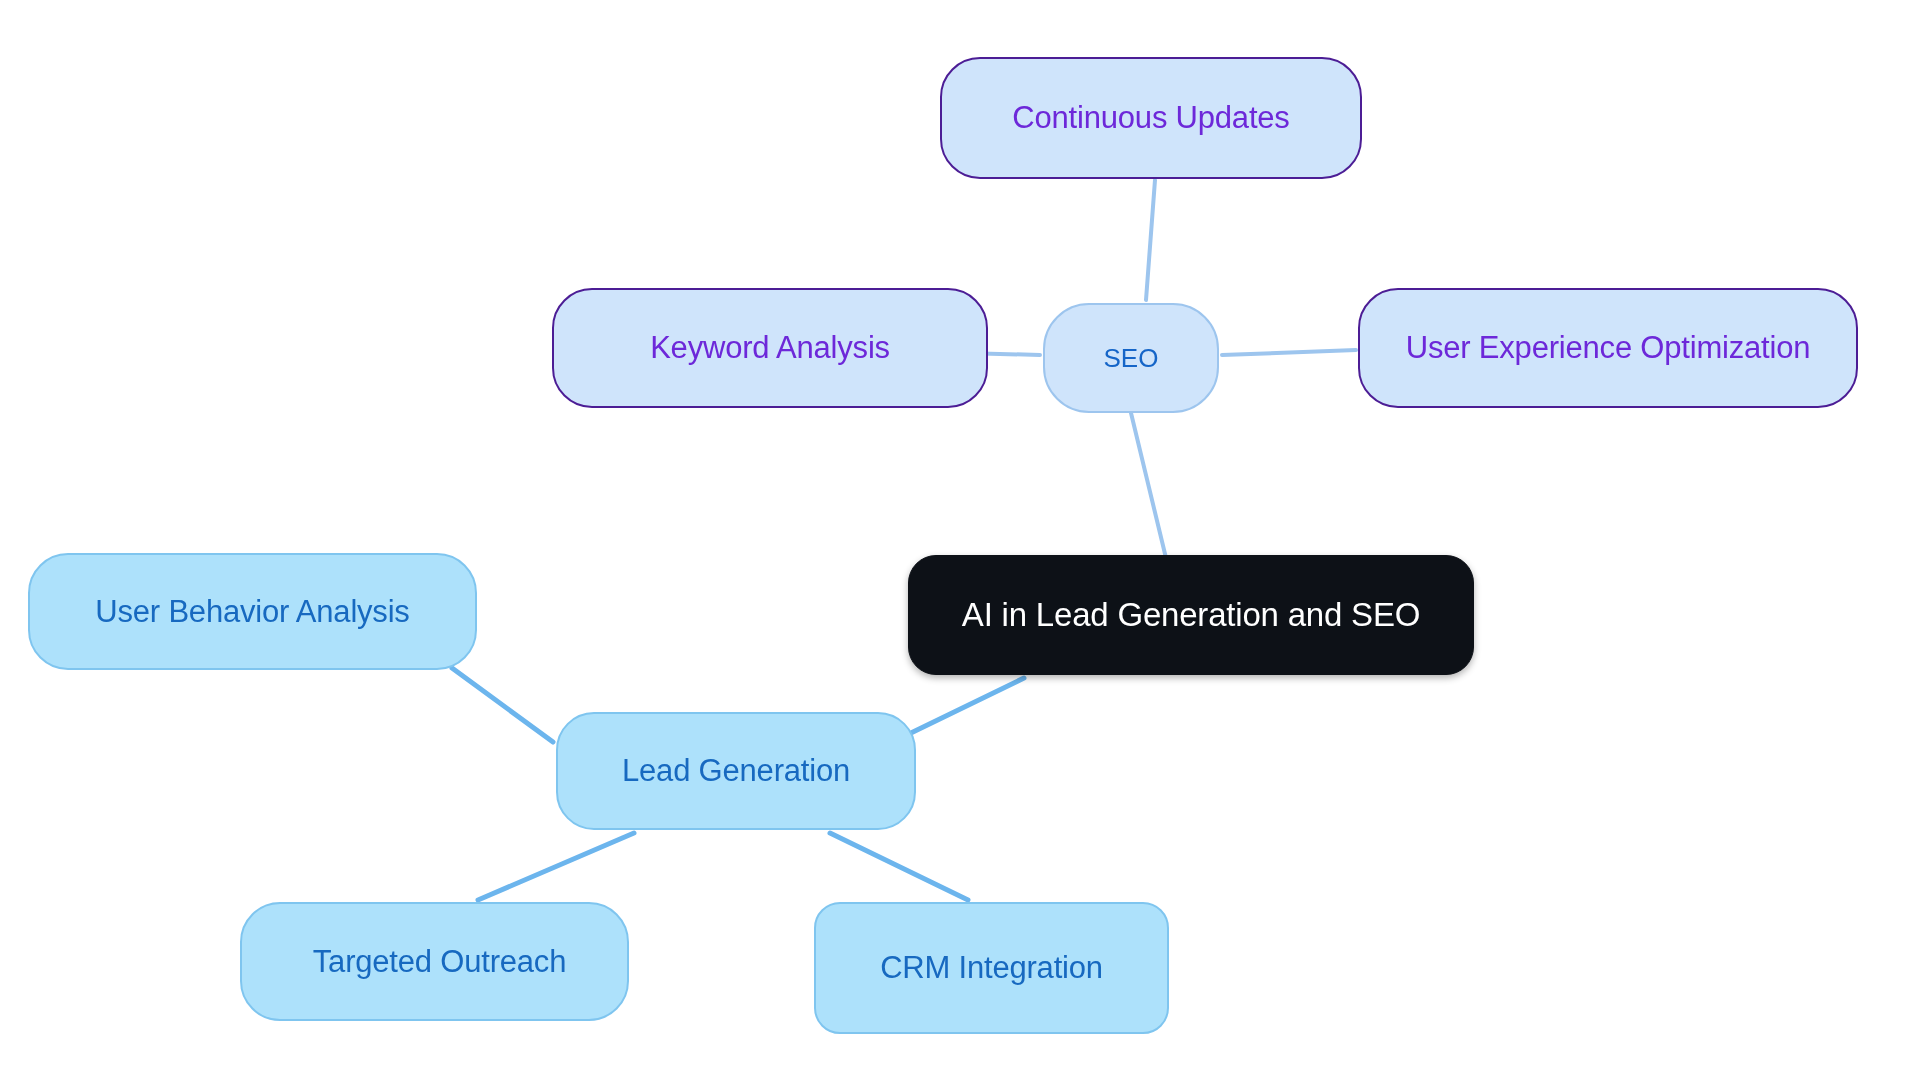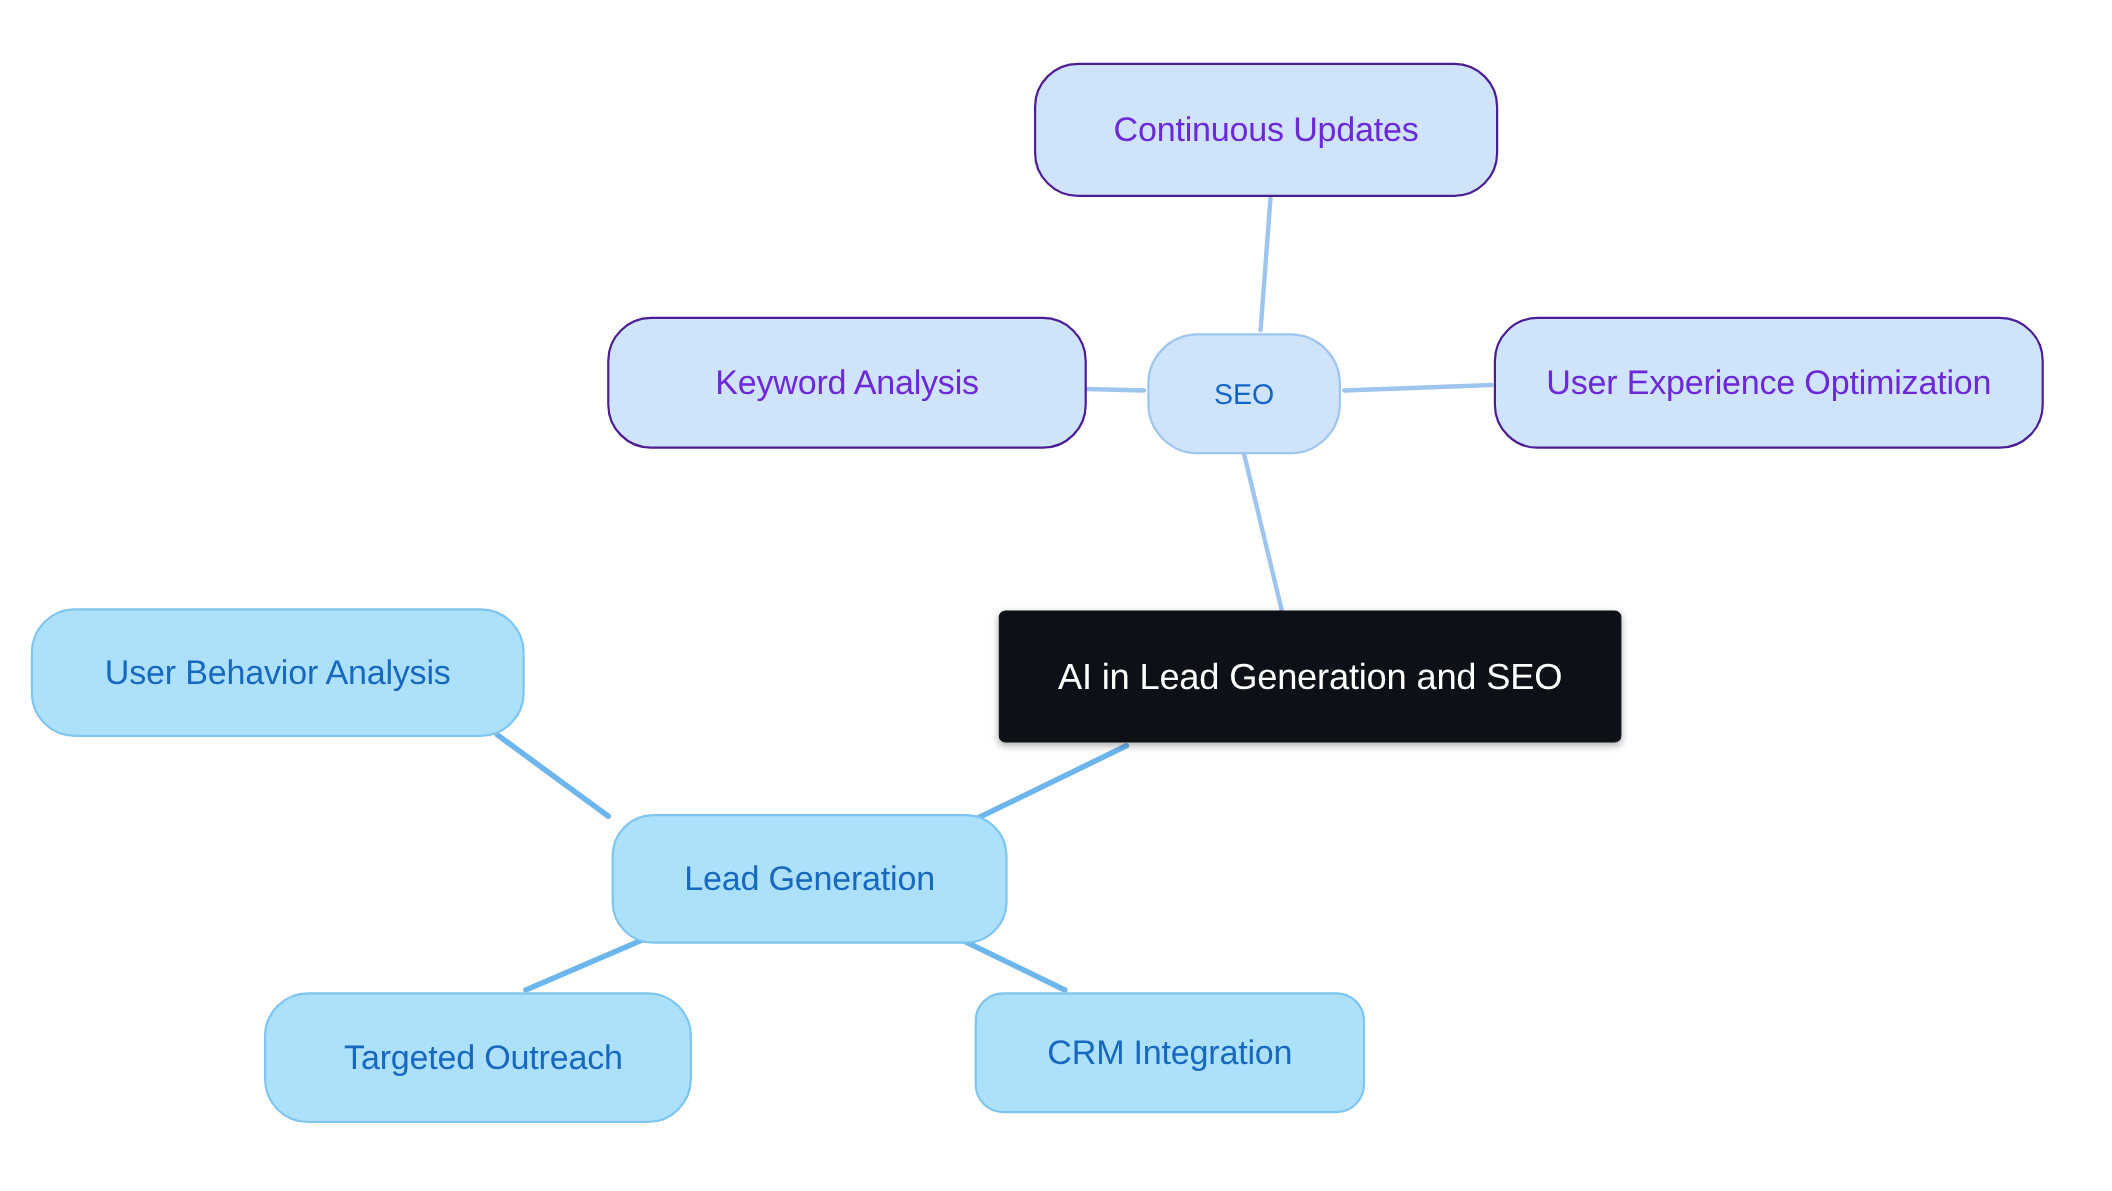--- a/index.html
+++ b/index.html
@@ -35,21 +35,21 @@
     align-items: center;
     justify-content: center;
     text-align: center;
     white-space: nowrap;
     z-index: 2;
   }
   .node-root {
     background: #0d1117;
     color: #ffffff;
     border: 1px solid #0d1117;
-    border-radius: 6px;
+    border-radius: 28px;
     font-size: 33px;
     letter-spacing: -0.2px;
     box-shadow: 0 3px 7px rgba(0,0,0,0.30);
   }
   .node-branch {
     background: #ade1fb;
     border: 2px solid #7fc5ef;
     border-radius: 38px;
     color: #1769c0;
     font-size: 31px;
@@ -109,29 +109,29 @@
   </div>
 
   <div class="node node-leaf-light" style="left: 552px; top: 288px; width: 436px; height: 120px;">
     <span>Keyword Analysis</span>
   </div>
 
   <div class="node node-leaf-light" style="left: 1358px; top: 288px; width: 500px; height: 120px;">
     <span>User Experience Optimization</span>
   </div>
 
-  <div class="node node-branch" style="left: 556px; top: 712px; width: 360px; height: 118px; margin-top: 28px;">
+  <div class="node node-branch" style="left: 556px; top: 712px; width: 360px; height: 118px;">
     <span>Lead Generation</span>
   </div>
 
   <div class="node node-leaf-deep" style="left: 28px; top: 553px; width: 449px; height: 117px;">
     <span>User Behavior Analysis</span>
   </div>
 
   <div class="node node-leaf-deep" style="left: 240px; top: 902px; width: 389px; height: 119px; padding-left: 10px;">
     <span>Targeted Outreach</span>
   </div>
 
-  <div class="node node-leaf-deep" style="left: 886px; top: 902px; width: 355px; height: 110px; border-radius: 26px;">
+  <div class="node node-leaf-deep" style="left: 814px; top: 902px; width: 355px; height: 132px; border-radius: 26px;">
     <span>CRM Integration</span>
   </div>
 
 </div>
 
 </body></html>

